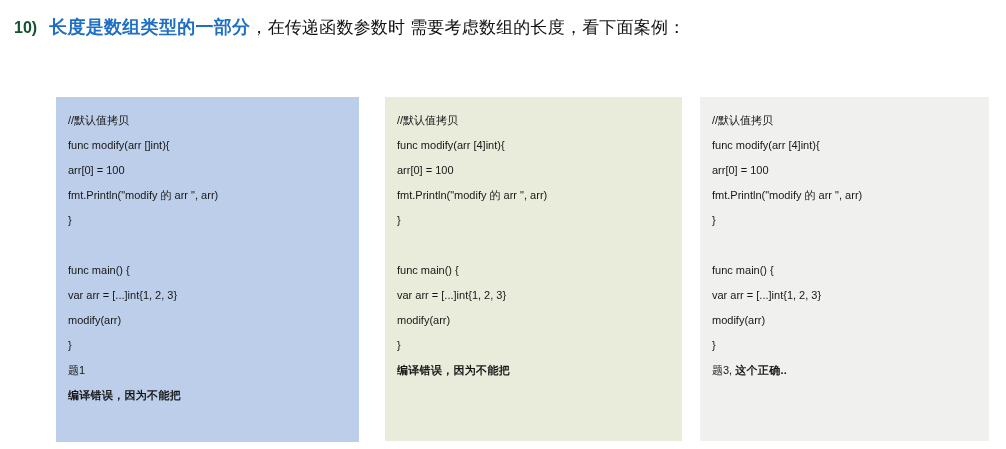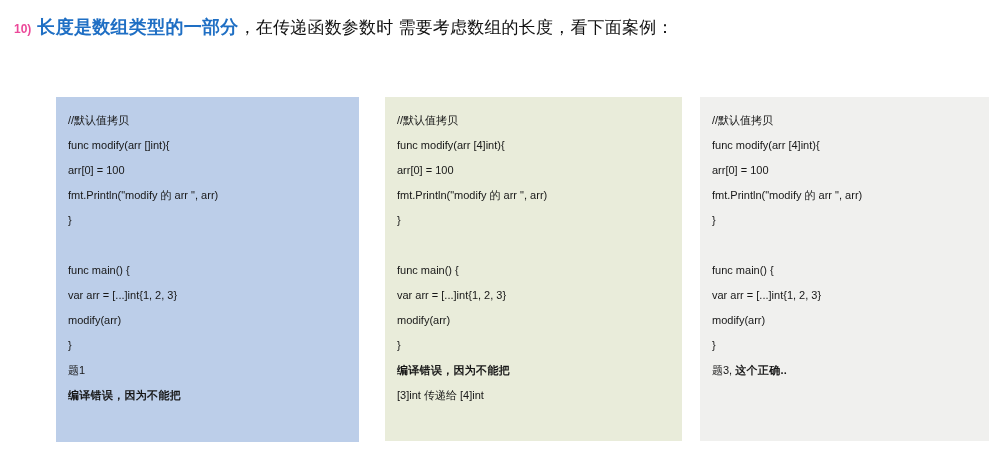--- a/index.html
+++ b/index.html
@@ -19,29 +19,29 @@
   #header-line {
     position: absolute;
     left: 14px;
     top: 16px;
     white-space: nowrap;
     font-size: 17px;
     line-height: 22px;
   }
   #header-line .num {
     font-weight: bold;
-    color: #ec4899;
-    font-size: 12px;
+    color: #14532d;
+    font-size: 16px;
     letter-spacing: 0px;
   }
   #header-line .blue {
     font-weight: bold;
     color: #1f6fc4;
     font-size: 18px;
-    margin-left: 6px;
+    margin-left: 12px;
     letter-spacing: 0.3px;
   }
   #header-line .black {
     font-weight: normal;
     color: #111111;
     font-size: 17px;
     letter-spacing: 0.2px;
   }
 
   
@@ -123,21 +123,20 @@
       <div class="code-line">func modify(arr [4]int){</div>
       <div class="code-line">arr[0] = 100</div>
       <div class="code-line">fmt.Println("modify 的 arr ", arr)</div>
       <div class="code-line">}</div>
       <div class="code-line blank"></div>
       <div class="code-line">func main() {</div>
       <div class="code-line">var arr = [...]int{1, 2, 3}</div>
       <div class="code-line">modify(arr)</div>
       <div class="code-line">}</div>
       <div class="code-line bold">编译错误，因为不能把</div>
-      <div class="code-line">[3]int 传递给 [4]int</div>
     </div>
     <div class="panel p3" style="background: rgb(240, 240, 238);">
       <div class="code-line">//默认值拷贝</div>
       <div class="code-line">func modify(arr [4]int){</div>
       <div class="code-line">arr[0] = 100</div>
       <div class="code-line">fmt.Println("modify 的 arr ", arr)</div>
       <div class="code-line">}</div>
       <div class="code-line blank"></div>
       <div class="code-line">func main() {</div>
       <div class="code-line">var arr = [...]int{1, 2, 3}</div>

